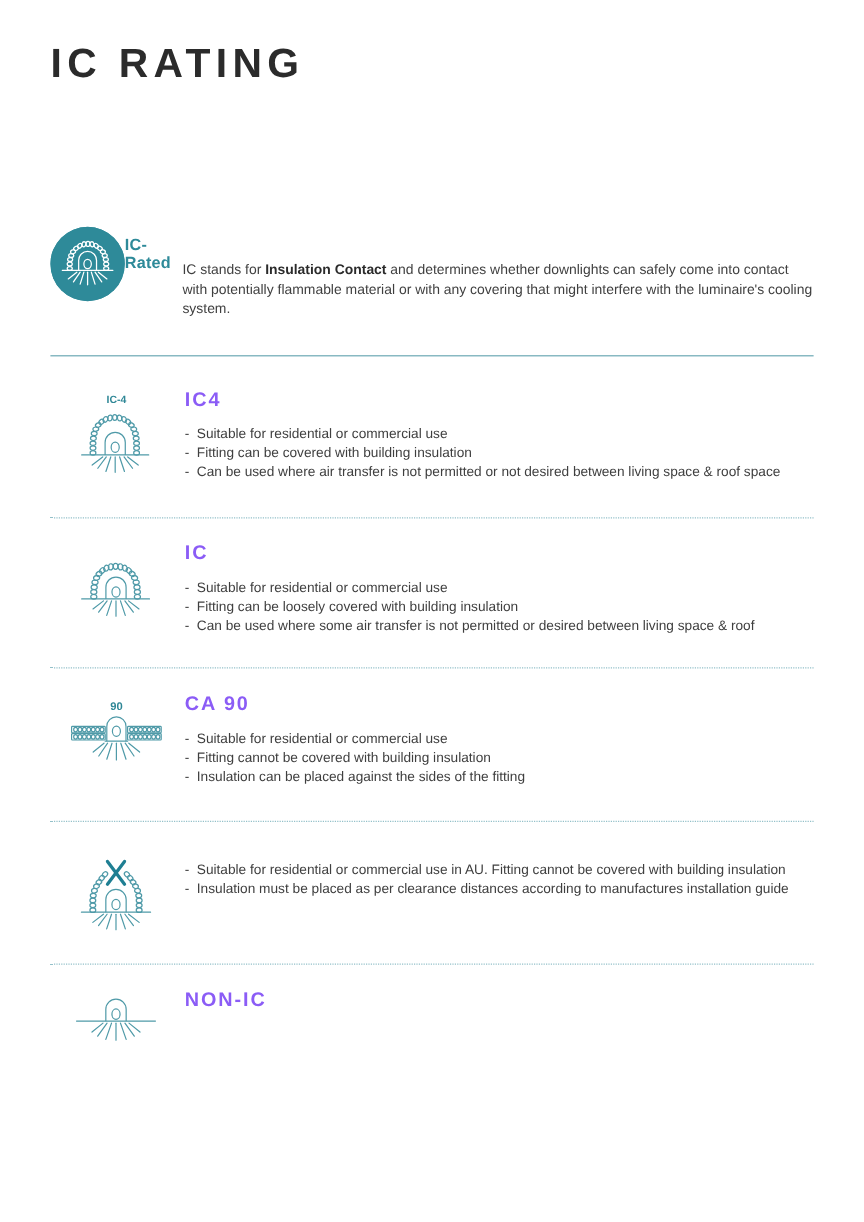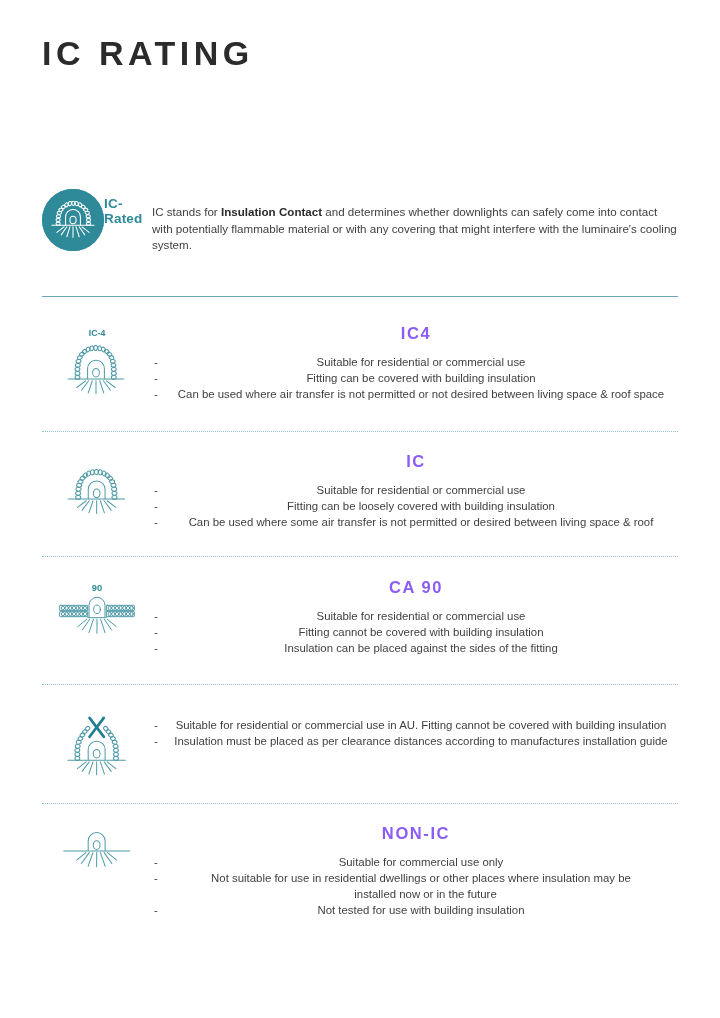--- a/index.html
+++ b/index.html
@@ -59,21 +59,21 @@
   .badge-label {
     margin-top: 7px;
     font-size: 13.5px;
     font-weight: bold;
     color: #2e8a99;
     letter-spacing: 0.2px;
   }
   .intro-text {
     flex: 1;
     margin-left: 12px;
-    margin-top: 15px;
+    margin-top: 28px;
     font-size: 11.6px;
     line-height: 16.5px;
     color: #3f3f3f;
   }
   .intro-text b { font-weight: bold; color: #2b2b2b; }
 
   
   .divider {
     position: absolute;
     left: 42px;
@@ -87,21 +87,20 @@
     border-top: 1.4px dotted #93c0c9;
   }
 
   
   .section {
     position: absolute;
     left: 42px;
     width: 636px;
     display: flex;
     align-items: flex-start;
-    text-align: center;
   }
   .icon-col {
     width: 110px;
     flex: 0 0 110px;
     display: flex;
     justify-content: center;
     padding-top: 2px;
   }
   .body-col {
     flex: 1;
@@ -450,22 +449,16 @@
             <line x1="42.5" y1="39" x2="29" y2="50"></line>
             <line x1="64" y1="39" x2="71" y2="59"></line>
             <line x1="69.5" y1="39" x2="81" y2="55"></line>
             <line x1="74.5" y1="39" x2="88" y2="50"></line>
           </g>
         </svg>
       </div>
     </div>
     <div class="body-col">
       <div class="sec-title">NON-IC</div>
-      <ul class="bullets">
-        <li>Suitable for commercial use only</li>
-        <li>Not suitable for use in residential dwellings or other places where insulation may be</li>
-        <li class="cont">installed now or in the future</li>
-        <li>Not tested for use with building insulation</li>
-      </ul>
     </div>
   </div>
 
 </div>
 
 </body></html>

